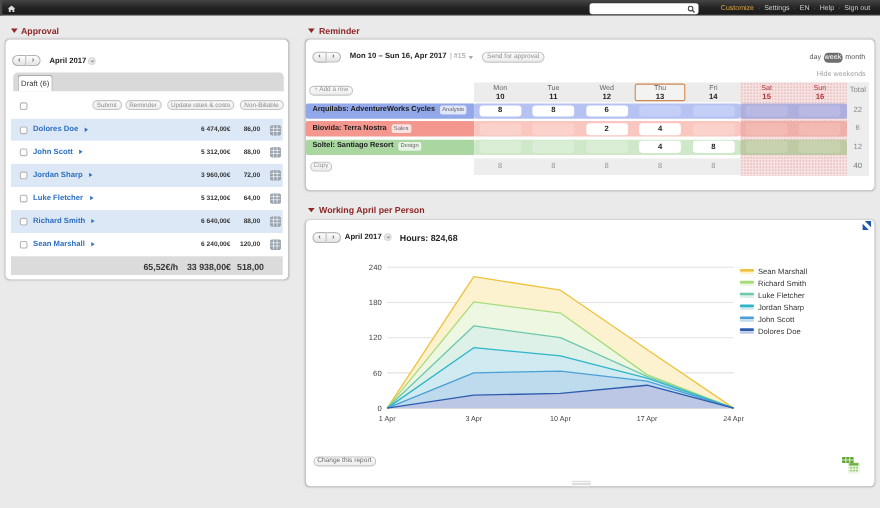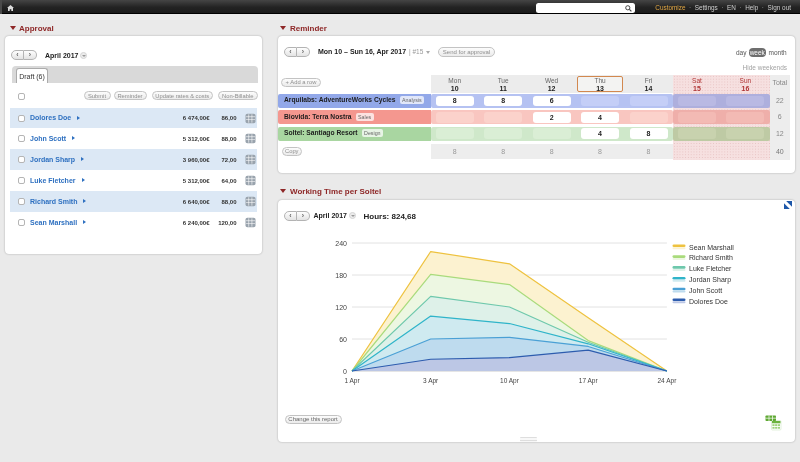--- a/index.html
+++ b/index.html
@@ -155,20 +155,25 @@
         <svg class="abs" style="left:234.5px;top:5px;" width="11" height="11" viewBox="0 0 11 11">
           <rect x="0.5" y="0.8" width="10" height="9.4" rx="1.8" fill="#99a3ad"></rect>
           <line x1="1" y1="3.7" x2="10" y2="3.7" stroke="#fff" stroke-width="0.7" opacity="0.85"></line>
           <line x1="1" y1="6.6" x2="10" y2="6.6" stroke="#fff" stroke-width="0.7" opacity="0.85"></line>
           <line x1="3.7" y1="1.3" x2="3.7" y2="9.7" stroke="#fff" stroke-width="0.7" opacity="0.85"></line>
           <line x1="6.9" y1="1.3" x2="6.9" y2="9.7" stroke="#fff" stroke-width="0.7" opacity="0.85"></line>
         </svg>
       </div>
     </div>
 
+<div class="abs" style="left:10px;top:233px;width:247px;height:17px;background:#dbdbdb;">
+  <span class="abs" style="right:95px;top:4.5px;font-size:8px;font-weight:bold;color:#333;">65,52€/h</span>
+  <span class="abs" style="right:47px;top:4.5px;font-size:8px;font-weight:bold;color:#333;">33 938,00€</span>
+  <span class="abs" style="right:17px;top:4.5px;font-size:8px;font-weight:bold;color:#333;">518,00</span>
+</div>
 
 <div class="tri" style="left:280px;top:26px;"></div>
 <div class="ptitle" style="left:290px;top:23.5px;">Reminder</div>
 <div class="card" style="left:278px;top:36px;width:517px;height:137px;"></div>
 <div class="navbtns" style="left:284px;top:47px;">
       <span>‹</span>
       <span>›</span>
     </div>
 <div class="abs bold" style="left:318px;top:48px;font-size:7px;color:#222;">Mon 10 – Sun 16, Apr 2017</div>
 <div class="abs" style="left:409px;top:48px;font-size:6.5px;color:#999;">| #15</div>
@@ -236,21 +241,21 @@
       <div class="tcell" style="left:478.95px;top:148px;">8</div>
       <div class="tcell" style="left:527.4px;top:148px;">8</div>
       <div class="tcell" style="left:575.85px;top:148px;">8</div>
       <div class="tcell" style="left:624.3px;top:148px;">8</div>
       <div class="tcell" style="left:769.6500000000001px;top:148px;width:20.3px;color:#777;">40</div>
       <div class="pill" style="left:281px;top:78px;width:40px;height:8.8px;font-size:5.8px;line-height:7.3px;">+ Add a row</div>
       <div class="pill" style="left:282px;top:147px;width:19.5px;height:9.3px;font-size:5.8px;line-height:7.8px;">Copy</div>
     </div>
 
 <div class="tri" style="left:280px;top:189px;"></div>
-<div class="ptitle" style="left:290px;top:186.5px;">Working Time per Soltel</div>
+<div class="ptitle" style="left:290px;top:186.5px;">Working April per Person</div>
 <div class="card" style="left:278px;top:200px;width:517px;height:242px;"></div>
 <svg class="abs" style="left:784px;top:200.5px;" width="8" height="8" viewBox="0 0 8 8">
   <polygon points="2.2,0 8,0 8,5.8" fill="#1d57a9"></polygon>
   <polygon points="0,2.2 0,8 5.8,8" fill="#1d57a9"></polygon>
 </svg>
 <div class="navbtns" style="left:284px;top:210.5px;">
       <span>‹</span>
       <span>›</span>
     </div>
 <div class="abs bold" style="left:313.5px;top:212px;font-size:7px;color:#222;">April 2017</div>

